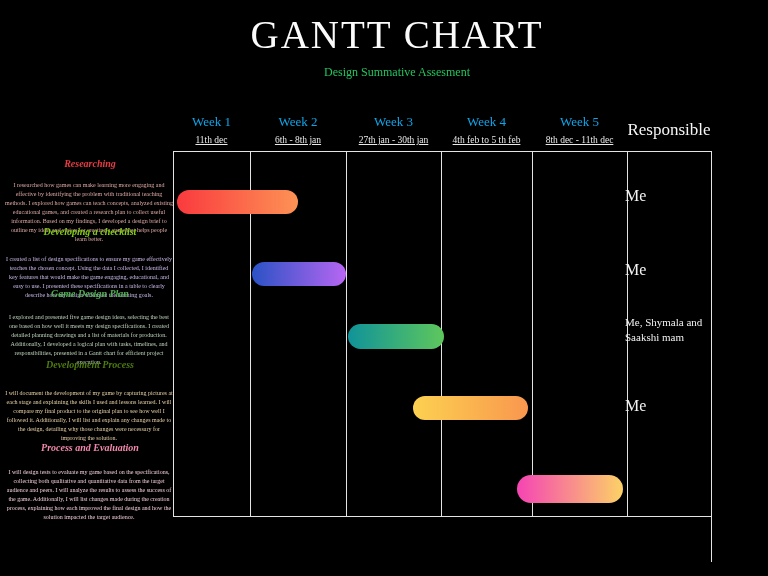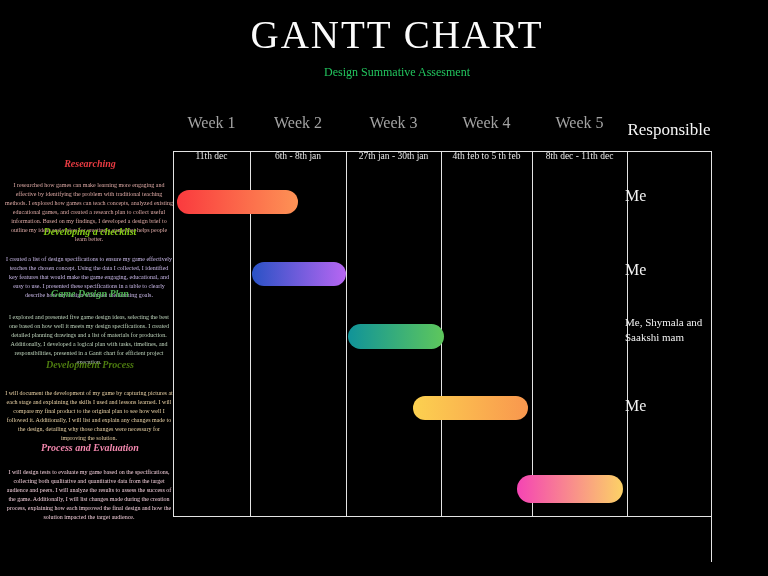--- a/index.html
+++ b/index.html
@@ -4,22 +4,22 @@
 <style>
   html,body{margin:0;padding:0;background:#000;}
   .stage{position:relative;width:768px;height:576px;background:#000;overflow:hidden;
          font-family:"Liberation Serif", serif;color:#f2f2f2;}
   .titles{position:absolute;top:12px;left:26px;right:0;text-align:center;}
   .title{font-size:39px;letter-spacing:2px;color:#fbfbfb;}
   .subtitle{font-size:12px;margin-top:8px;color:#22c55e;}
 
   
   .colhead{position:absolute;top:114px;text-align:center;}
-  .colhead .wk{font-size:16px;color:#a3a3a3;}
-  .colhead .dates{font-size:9.5px;margin-top:19px;color:#e9e9e9;}
+  .colhead .wk{font-size:13px;color:#0ea5e9;}
+  .colhead .dates{font-size:9.5px;margin-top:5px;color:#e9e9e9;text-decoration:underline;}
   .c0{left:173px;width:77px;} .c1{left:250px;width:96px;} .c2{left:346px;width:95px;}
   .c3{left:441px;width:91px;} .c4{left:532px;width:95px;}
   .resphead{position:absolute;top:120px;left:623px;width:92px;text-align:center;font-size:17px;color:#f5f5f5;}
 
   
   .vline{position:absolute;top:151px;width:1px;height:365px;background:#e3e3e3;}
   .v0{left:173px;} .v1{left:250px;} .v2{left:346px;} .v3{left:441px;}
   .v4{left:532px;} .v5{left:627px;} .v6{left:711px;height:411px;}
   .hline{position:absolute;left:173px;width:539px;height:1px;background:#e3e3e3;}
   .htop{top:151px;} .hbot{top:516px;}

